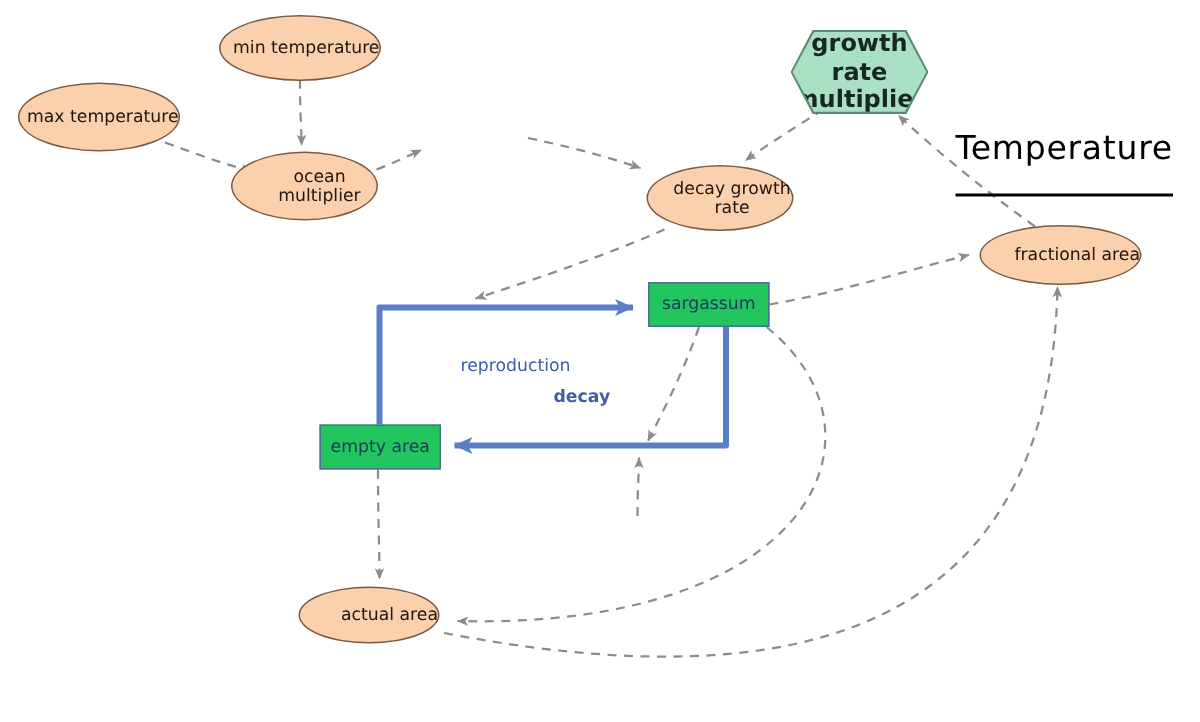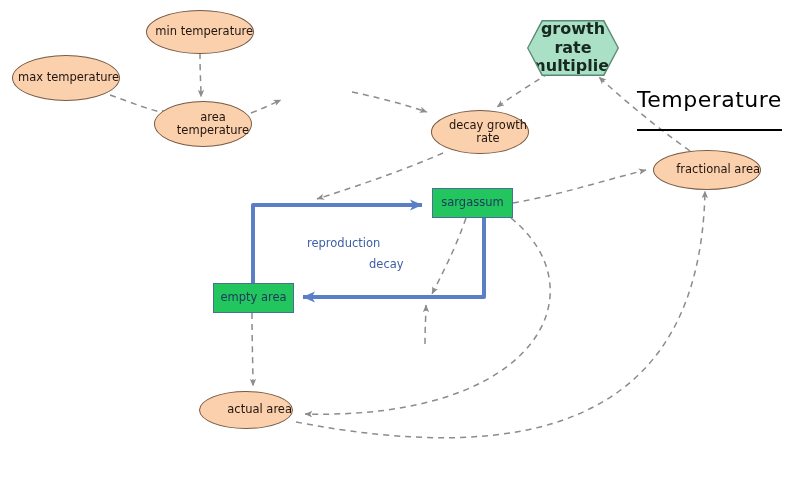--- a/index.html
+++ b/index.html
@@ -130,21 +130,21 @@
 
   <div class="node node-ellipse" style="left:12px; top:55px; width:108px; height:46px;">
     <span>max temperature</span>
   </div>
 
   <div class="node node-ellipse" style="left:146px; top:10px; width:108px; height:44px;">
     <span>min temperature</span>
   </div>
 
   <div class="node node-ellipse" style="left:154px; top:101px; width:98px; height:46px;">
-    <span style="display:block; width:76px;">area temperature</span>
+    <span style="display:block; width:76px;">ocean multiplier</span>
   </div>
 
 
   <div class="hex-wrap" style="left:527px; top:20px; width:92px; height:56px;">
     <div class="hex-shadow"></div>
     <div class="hex-face">growth rate multiplier</div>
   </div>
 
   <div class="node node-ellipse" style="left:431px; top:110px; width:98px; height:44px;">
     <span style="display:block; width:80px;">decay growth rate</span>
@@ -162,17 +162,17 @@
     <span>empty area</span>
   </div>
 
 
   <div class="node node-ellipse" style="left:199px; top:391px; width:94px; height:38px;">
     <span>actual area</span>
   </div>
 
   <div class="flow-label" style="left:307px; top:236px;">reproduction</div>
 
-  <div class="flow-label" style="left:369px; top:257px;">decay</div>
+  <div class="flow-label" style="left:369px; top:257px;font-weight:bold;">decay</div>
 
   <div class="section-title" style="left:637px; top:76px;">Temperature</div>
 
 </div>
 
 </body></html>

